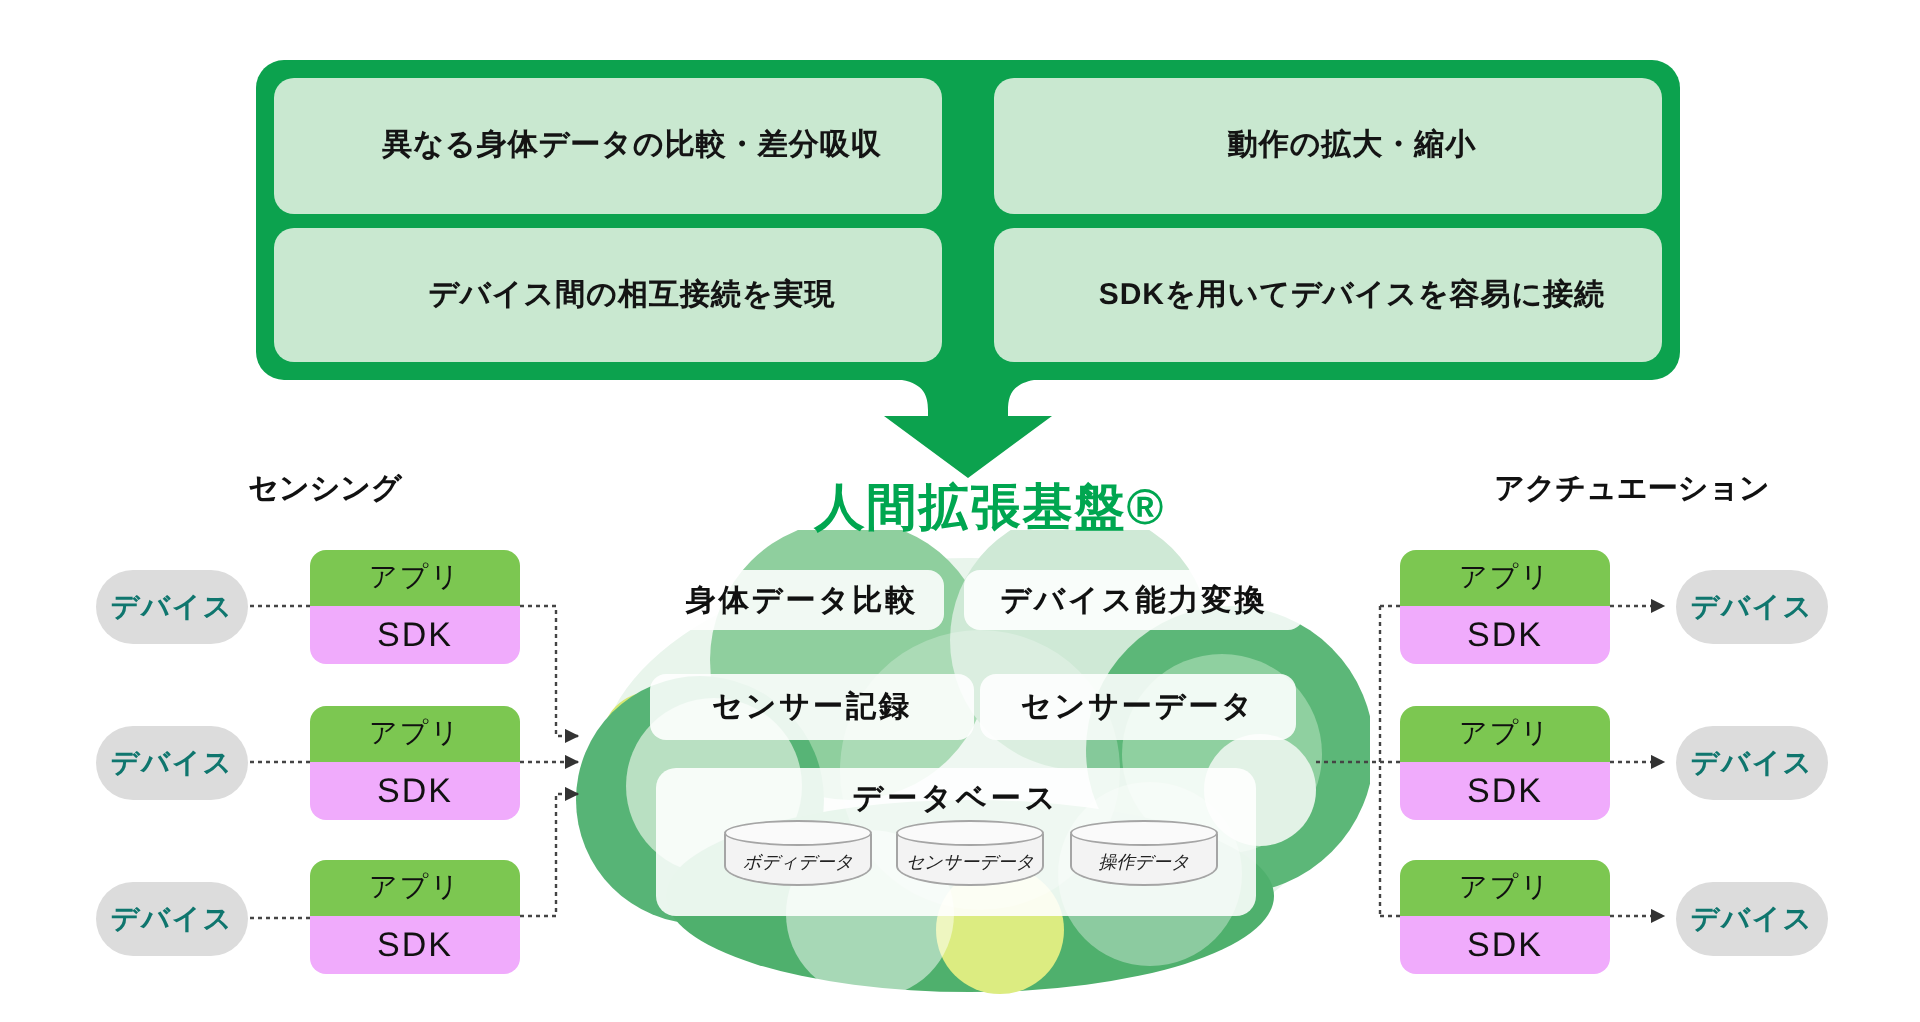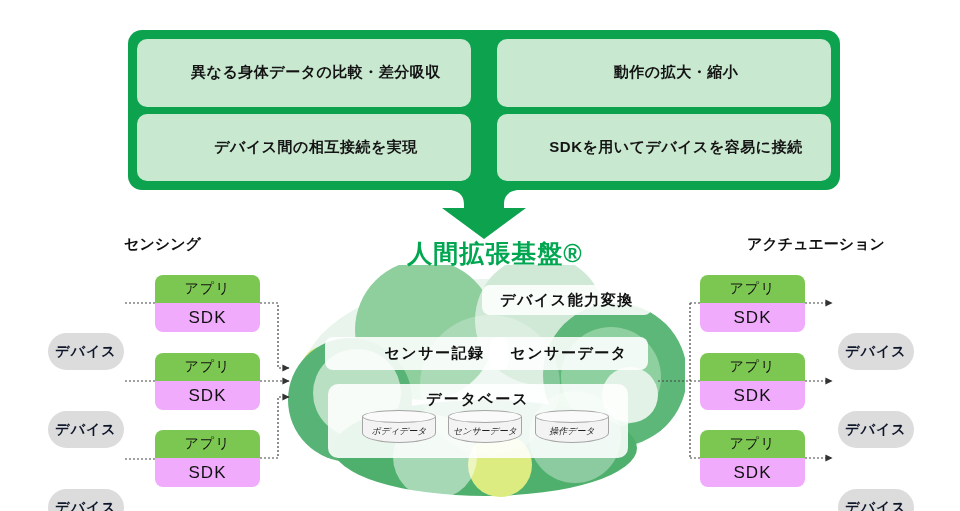--- a/index.html
+++ b/index.html
@@ -26,42 +26,42 @@
     font-size:25px;font-weight:bold;color:#00a650;letter-spacing:1px;
   }
   
   .side-header{position:absolute;top:235px;font-size:15px;font-weight:bold;color:#111;text-align:center;}
   .side-header.sensing{left:100px;width:125px;}
   .side-header.actuation{left:735px;width:162px;}
   
   .device-pill{
     position:absolute;width:76px;height:37px;border-radius:19px;background:#dcdcdc;
     display:flex;align-items:center;justify-content:center;
-    color:#0f172a;font-size:14px;font-weight:bold;letter-spacing:1px;margin-top:48px;
+    color:#0f766e;font-size:14px;font-weight:bold;letter-spacing:1px;
   }
   
   .appsdk{
     position:absolute;width:105px;height:57px;border-radius:8px;overflow:hidden;
     display:flex;flex-direction:column;text-align:center;font-weight:normal;
   }
   .appsdk .app{height:28px;background:#7cc751;display:flex;align-items:center;justify-content:center;font-size:14px;color:#111;letter-spacing:1px;}
   .appsdk .sdk{flex:1;background:#f0abfc;display:flex;align-items:center;justify-content:center;font-size:17px;color:#111;letter-spacing:1px;}
   
   .cloud{position:absolute;left:285px;top:265px;width:400px;height:235px;}
   
   .connectors{position:absolute;left:0;top:0;width:960px;height:511px;pointer-events:none;}
   
   .fn-box{
     position:absolute;background:rgba(255,255,255,.88);border-radius:8px;
     display:flex;align-items:center;justify-content:center;
     font-size:15px;font-weight:bold;color:#111;letter-spacing:1.5px;
   }
   #fn-0{left:330px;top:285px;width:142px;height:30px;}
   #fn-1{left:482px;top:285px;width:170px;height:30px;}
-  #fn-2{left:325px;top:337px;width:147px;height:33px;padding-left:36px;}
+  #fn-2{left:325px;top:337px;width:162px;height:33px;}
   #fn-3{left:490px;top:337px;width:158px;height:33px;}
   
   .db-panel{
     position:absolute;left:328px;top:384px;width:300px;height:74px;
     background:rgba(255,255,255,.88);border-radius:10px;
   }
   .db-title{position:absolute;left:0;top:6px;width:100%;text-align:center;font-size:15px;font-weight:bold;color:#111;letter-spacing:2px;}
   .cyl{
     position:absolute;top:33px;width:74px;height:26px;box-sizing:border-box;
     background:#f3f3f3;border:1px solid #a5a5a5;border-top:none;
@@ -139,20 +139,21 @@
       <path d="M805,381 H832" marker-end="url(#arr)"></path>
       <path d="M805,458 H832" marker-end="url(#arr)"></path>
     </g>
   </svg>
 
   <div class="platform-title">人間拡張基盤®</div>
 
   <div class="side-header sensing">センシング</div>
   <div class="side-header actuation">アクチュエーション</div>
 
+  <div id="fn-0" class="fn-box">身体データ比較</div>
   <div id="fn-1" class="fn-box">デバイス能力変換</div>
   <div id="fn-2" class="fn-box">センサー記録</div>
   <div id="fn-3" class="fn-box">センサーデータ</div>
 
   <div class="db-panel">
     <div class="db-title">データベース</div>
     <div id="cyl-0" class="cyl">
         <span>ボディデータ</span>
       </div>
     <div id="cyl-1" class="cyl">

